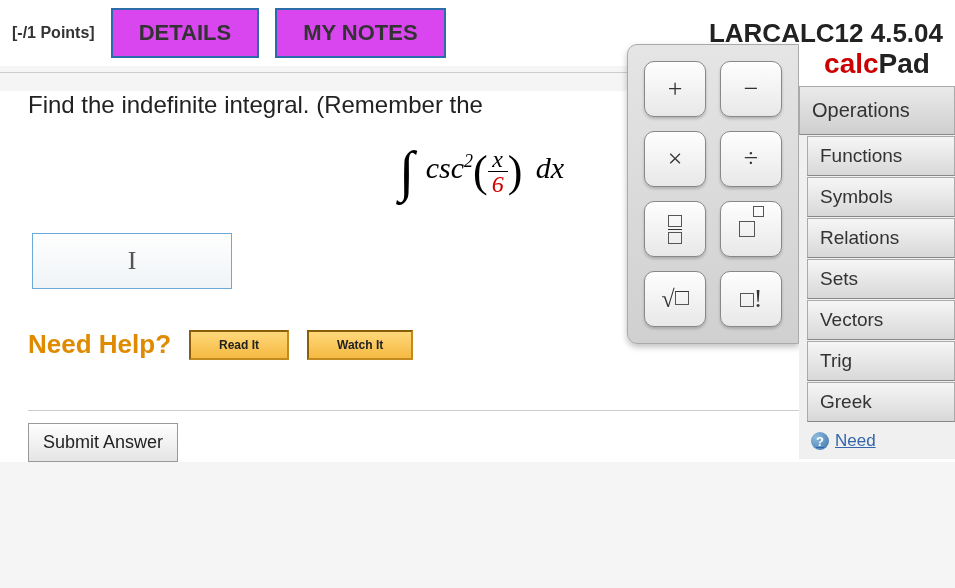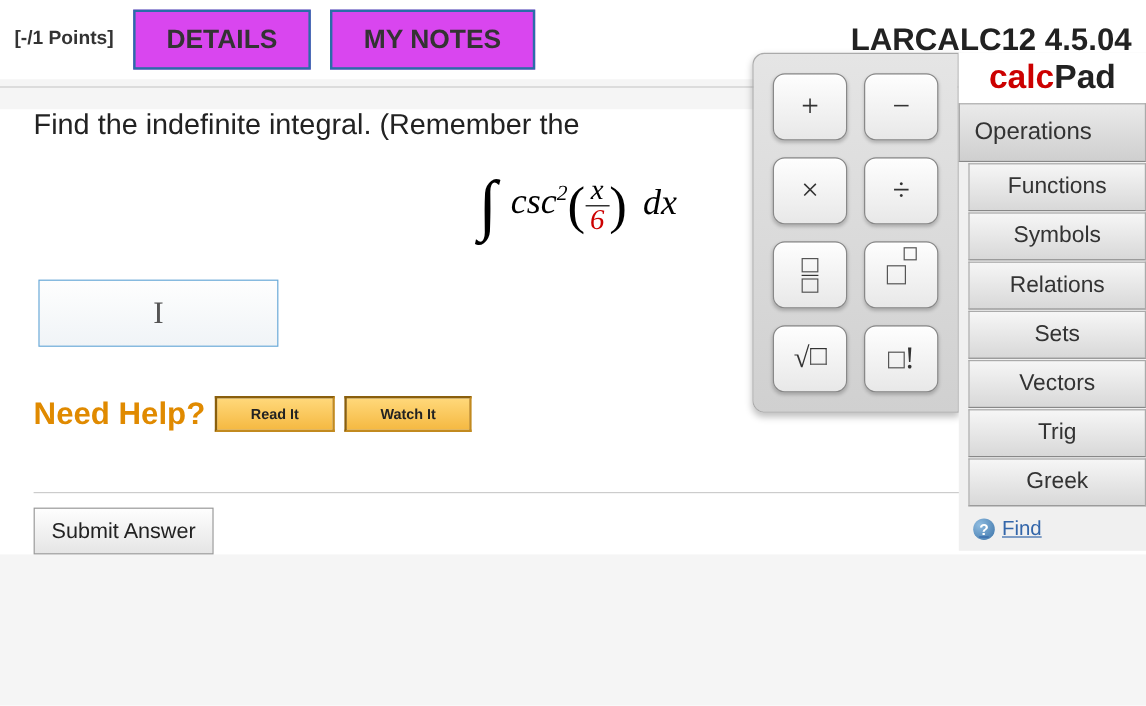--- a/index.html
+++ b/index.html
@@ -90,21 +90,21 @@
       align-items: center;
       justify-content: center;
       font-family: 'Times New Roman', serif;
       font-size: 26px;
       color: #555;
       cursor: text;
     }
     .need-help-row {
       display: flex;
       align-items: center;
-      gap: 8px;
+      gap: 18px;
       margin-bottom: 50px;
     }
     .need-help {
       color: #e08a00;
       font-weight: bold;
       font-size: 26px;
     }
     .help-btn {
       background: linear-gradient(#ffd87a,#f5b942);
       border: 2px solid #c28a1f;
@@ -199,21 +199,20 @@
       cursor: pointer;
       margin-bottom: 1px;
     }
     .pad-tab.ops {
       background: linear-gradient(#eaeaea,#cfcfcf);
       font-size: 20px;
       padding: 12px 12px;
     }
     .pad-tab.sub {
       margin-left: 8px;
-      text-align: center;
     }
     .pad-help {
       display: flex;
       align-items: center;
       gap: 6px;
       padding: 8px 12px;
       font-size: 17px;
       color: #3366aa;
       text-decoration: underline;
       cursor: pointer;
@@ -304,16 +303,16 @@
     <div class="pad-tab ops">Operations</div>
     <div class="pad-tab sub">Functions</div>
     <div class="pad-tab sub">Symbols</div>
     <div class="pad-tab sub">Relations</div>
     <div class="pad-tab sub">Sets</div>
     <div class="pad-tab sub">Vectors</div>
     <div class="pad-tab sub">Trig</div>
     <div class="pad-tab sub">Greek</div>
     <div class="pad-help">
       <span class="help-icon">?</span>
-      <span>Find</span>
+      <span>Need</span>
     </div>
   </div>
 </div>
 
 </body></html>

